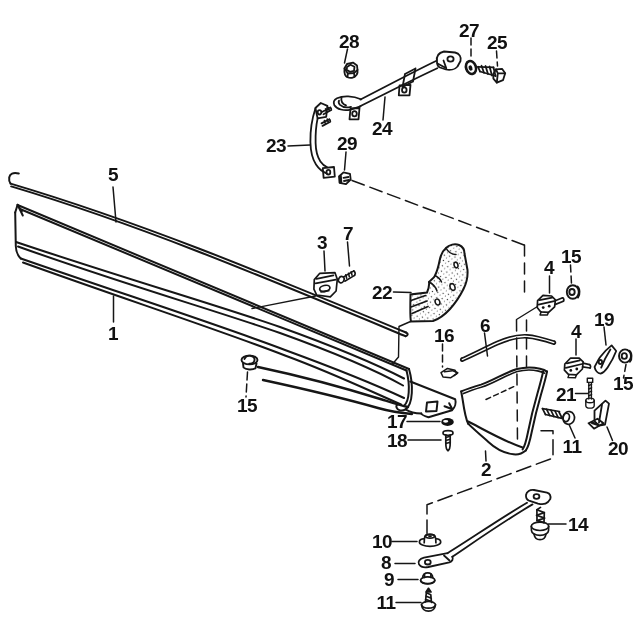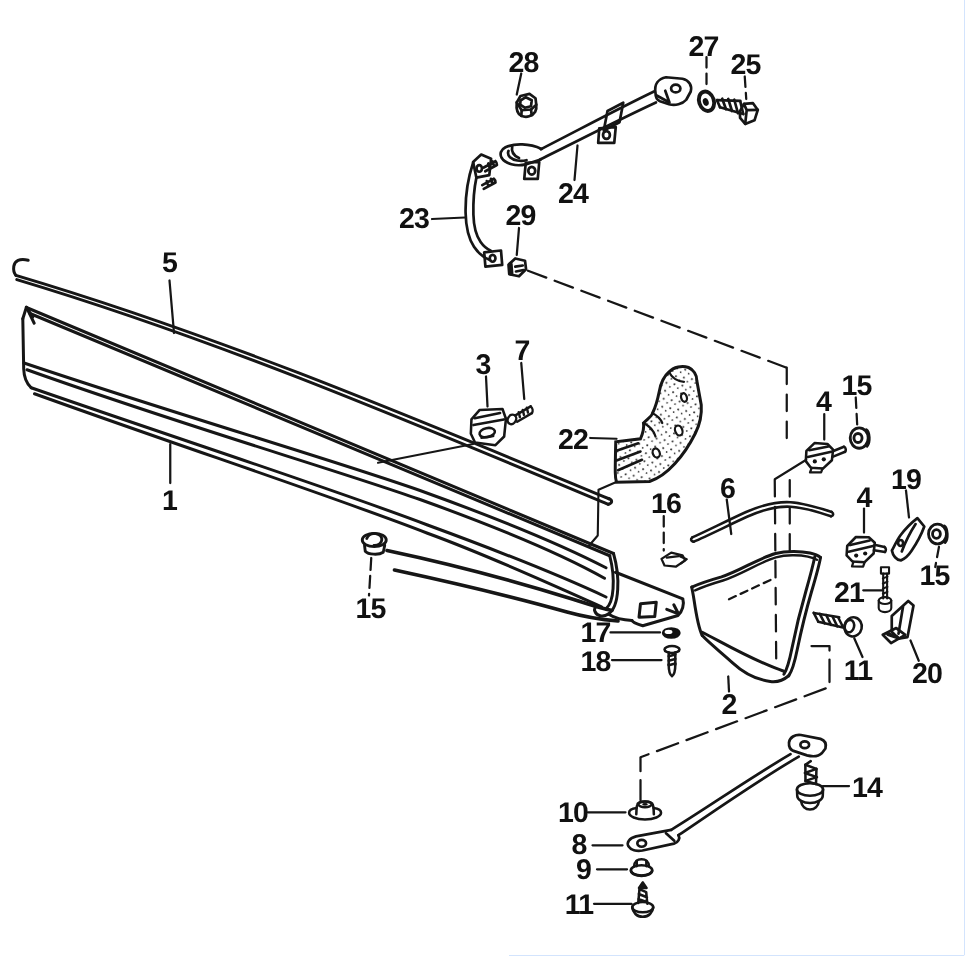--- a/index.html
+++ b/index.html
@@ -1,16 +1,16 @@
 <!DOCTYPE html>
 <html><head>
 <meta charset="utf-8">
 <style>
 html,body{margin:0;padding:0;background:#fff;}
-#wrap{width:643px;height:637px;position:relative;background:#3b82f6;}
+#wrap{width:643px;height:637px;position:relative;background:#fdba74;}
 svg{display:block;}
 text{font-family:"Liberation Sans",sans-serif;font-weight:bold;font-size:19px;fill:#111;letter-spacing:-0.5px;}
 .ln{stroke:#161616;fill:none;stroke-linecap:round;stroke-linejoin:round;}
 </style>
 </head>
 <body>
 <div id="wrap">
 <svg width="643" height="637" viewBox="0 0 643 637">
 <defs>
 <pattern id="stip" width="5.4" height="5.4" patternUnits="userSpaceOnUse" patternTransform="rotate(10)">

